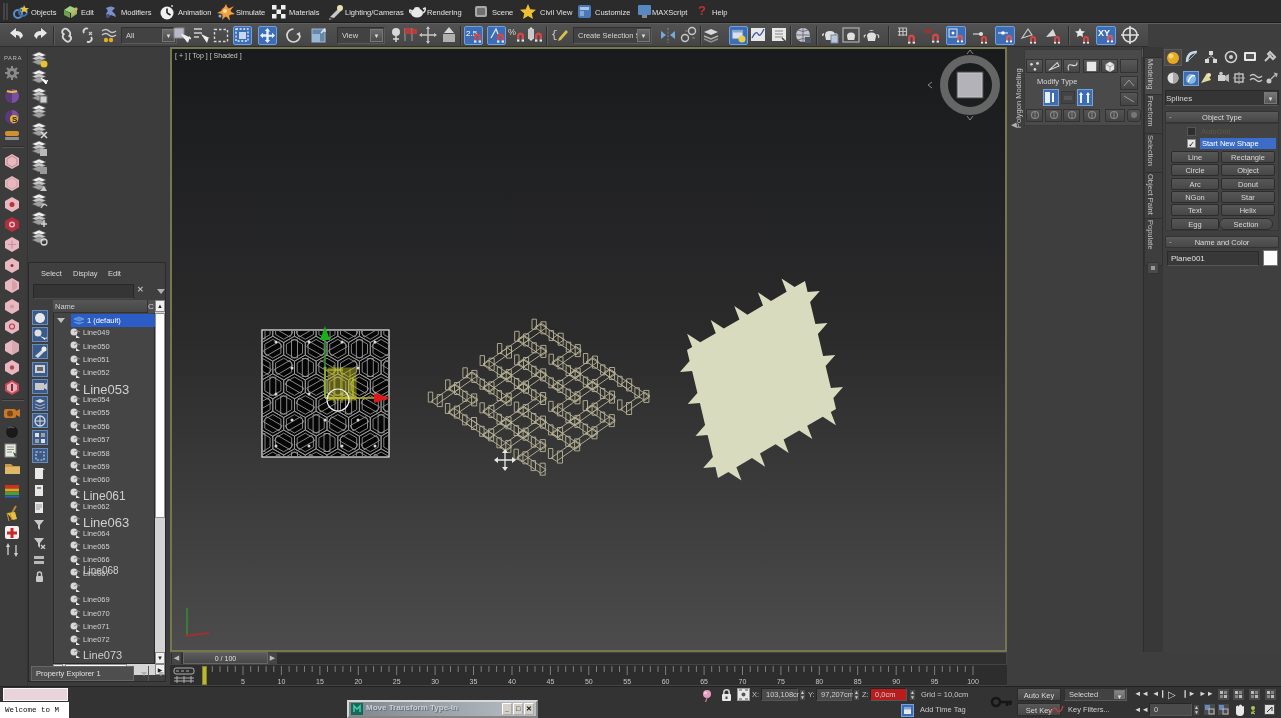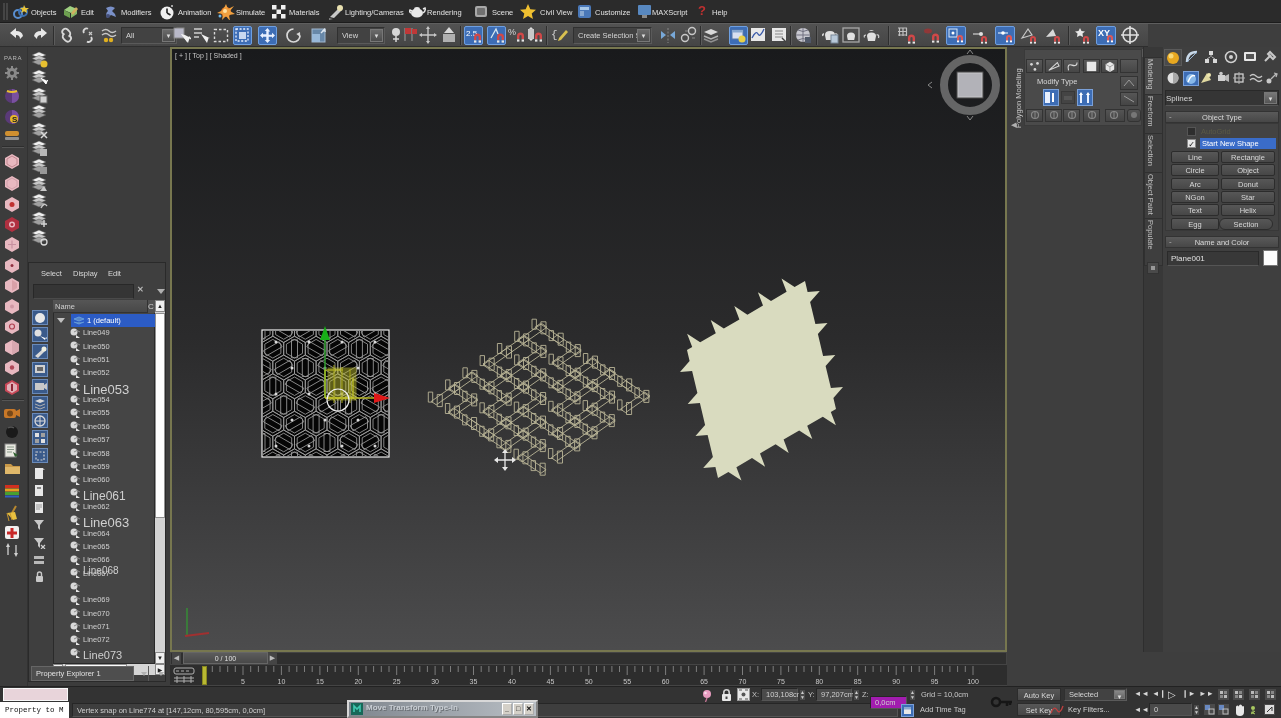--- a/index.html
+++ b/index.html
@@ -1095,22 +1095,21 @@
         <text x="649.3" y="18" font-size="7" fill="#c8c8c8" text-anchor="middle" font-family="Liberation Sans">80</text>
         <text x="687.7" y="18" font-size="7" fill="#c8c8c8" text-anchor="middle" font-family="Liberation Sans">85</text>
         <text x="726.2" y="18" font-size="7" fill="#c8c8c8" text-anchor="middle" font-family="Liberation Sans">90</text>
         <text x="764.6" y="18" font-size="7" fill="#c8c8c8" text-anchor="middle" font-family="Liberation Sans">95</text>
         <text x="803.0" y="18" font-size="7" fill="#c8c8c8" text-anchor="middle" font-family="Liberation Sans">100</text>
       </svg>
 <div class="abs" style="left:32px;top:14px;width:5px;height:19px;background:#b8b832;border:1px solid #888820"></div>
     </div>
 <div class="abs" id="statusbar">
       <div class="abs" style="left:3px;top:1px;width:65px;height:13px;background:#e8d4da;border:1px solid #f8f8f8"></div>
-<div class="abs" style="left:0px;top:15px;width:69px;height:17px;background:#ffffff;color:#111;font-size:7.5px;font-family:'Liberation Mono',monospace;line-height:16px;padding-left:5px;white-space:nowrap;overflow:hidden">Property to M</div>
-<div class="fld" style="left:72px;top:16px;width:826px;height:14px;line-height:13px">Vertex snap on Line774 at [147,12cm, 80,595cm, 0,0cm]</div>
+<div class="abs" style="left:0px;top:15px;width:69px;height:17px;background:#ffffff;color:#111;font-size:7.5px;font-family:'Liberation Mono',monospace;line-height:16px;padding-left:5px;white-space:nowrap;overflow:hidden">Welcome to M</div>
 <svg class="abs" style="left:701px;top:2px" width="12" height="13">
         <circle cx="6" cy="5" r="4" fill="#e89cc0"></circle>
         <path d="M6 9l-1.5 4" stroke="#c87898" stroke-width="1.3"></path>
         <circle cx="4.5" cy="4" r="1.3" fill="#f8d8e8"></circle>
       </svg>
 <svg class="abs" style="left:720px;top:2px" width="13" height="13">
         <rect x="2" y="5" width="9" height="7" rx="1" fill="#e8e8e8"></rect>
         <path d="M3.8 5V3.5a2.7 2.7 0 015.4 0V5" stroke="#d0d0d0" stroke-width="1.6" fill="none"></path>
         <rect x="5.5" y="7.5" width="2" height="2.5" fill="#444"></rect>
       </svg>
@@ -1120,21 +1119,21 @@
           <path d="M1 1h3M7 1h3M1 10h3M7 10h3" stroke="#555"></path>
         </svg>
       </div>
 <div class="abs" style="left:752px;top:3px;color:#c0c0c0;font-size:7.5px">X:</div>
 <div class="fld" style="left:761px;top:1px;width:37px;height:13px;background:#4a4a4a">103,108cm</div>
 <div class="abs" style="left:799px;top:2px;width:7px;height:12px;background:#4a4a4a;border:1px solid #333;font-size:5px;color:#ccc;text-align:center;line-height:5px">▲<br>▼</div>
 <div class="abs" style="left:808px;top:3px;color:#c0c0c0;font-size:7.5px">Y:</div>
 <div class="fld" style="left:816px;top:1px;width:36px;height:13px;background:#4a4a4a">97,207cm</div>
 <div class="abs" style="left:853px;top:2px;width:7px;height:12px;background:#4a4a4a;border:1px solid #333;font-size:5px;color:#ccc;text-align:center;line-height:5px">▲<br>▼</div>
 <div class="abs" style="left:862px;top:3px;color:#c0c0c0;font-size:7.5px">Z:</div>
-<div class="fld" style="left:870px;top:9px;width:37px;height:13px;background:#a21caf">0,0cm</div>
+<div class="fld" style="left:870px;top:1px;width:37px;height:13px;background:#b91c1c">0,0cm</div>
 <div class="abs" style="left:909px;top:2px;width:7px;height:12px;background:#4a4a4a;border:1px solid #333;font-size:5px;color:#ccc;text-align:center;line-height:5px">▲<br>▼</div>
 <div class="abs" style="left:921px;top:3px;color:#c8c8c8;font-size:7.5px">Grid = 10,0cm</div>
 <div class="abs" style="left:901px;top:17px;width:13px;height:13px;background:#3d6db5;border:1px solid #7aa0d8">
         <svg width="11" height="11">
           <rect x="2" y="2" width="7" height="7" fill="#e8e8e8"></rect>
           <rect x="2" y="2" width="7" height="2.5" fill="#88a8d0"></rect>
         </svg>
       </div>
 <div class="abs" style="left:920px;top:18px;color:#c8c8c8;font-size:7.5px">Add Time Tag</div>
 <svg class="abs" style="left:990px;top:7px" width="24" height="16">

